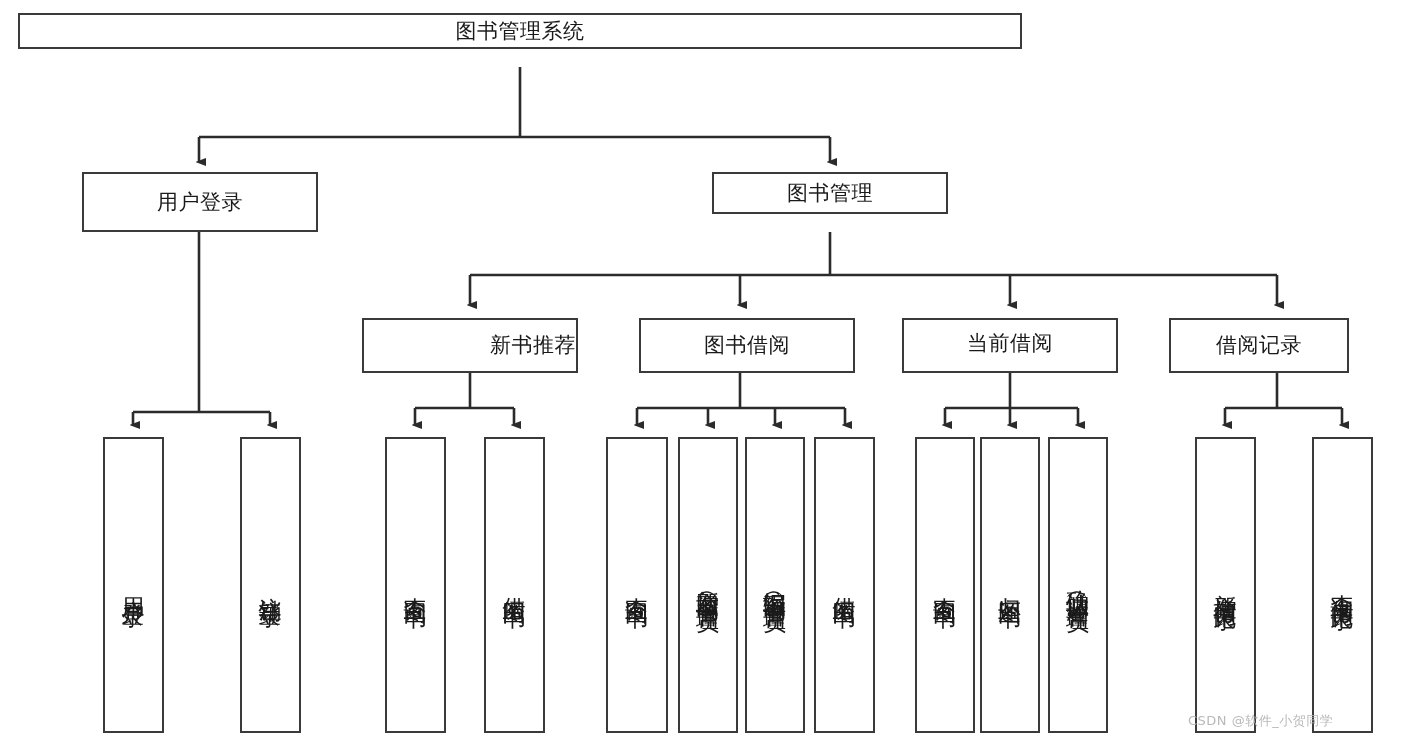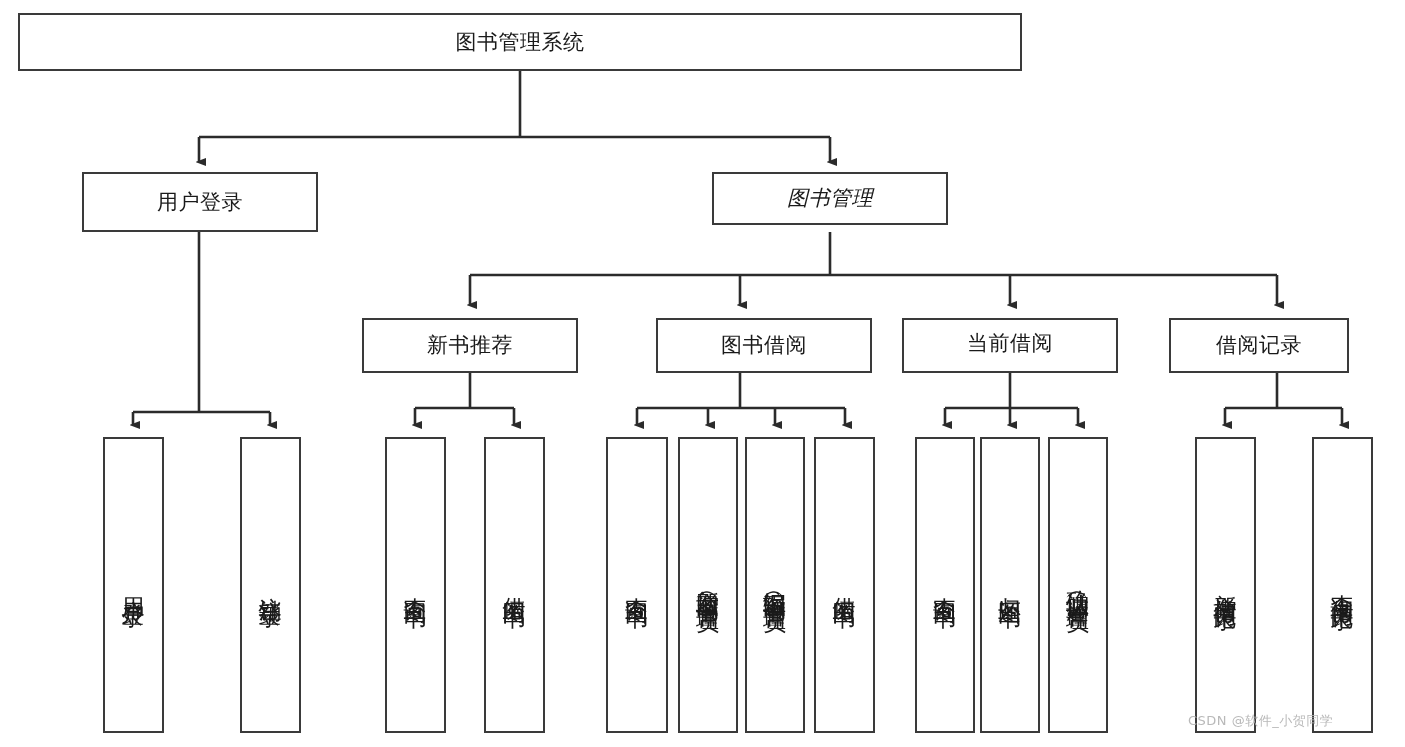--- a/index.html
+++ b/index.html
@@ -125,35 +125,35 @@
       <path d="M1010,408 L1010,425" marker-end="url(#arrow)"></path>
       <path d="M1078,408 L1078,425" marker-end="url(#arrow)"></path>
 
       <path d="M1277,373 L1277,408"></path>
       <path d="M1225,408 L1342,408"></path>
       <path d="M1225,408 L1225,425" marker-end="url(#arrow)"></path>
       <path d="M1342,408 L1342,425" marker-end="url(#arrow)"></path>
     </g>
   </svg>
 
-  <div class="node root horiz" style="left:18px; top:13px; width:1004px; height:58px;">
+  <div class="node root horiz" style="left:18px; top:13px; width:1004px; height:36px;">
     <span class="node-label">图书管理系统</span>
   </div>
 
   <div class="node horiz" style="left:82px; top:172px; width:236px; height:60px;">
     <span class="node-label">用户登录</span>
   </div>
-  <div class="node horiz" style="left:712px; top:172px; width:236px; height:53px;font-style:italic;">
+  <div class="node horiz" style="left:712px; top:172px; width:236px; height:42px;">
     <span class="node-label">图书管理</span>
   </div>
 
-  <div class="node horiz" style="left:362px; top:318px; width:216px; height:55px;">
+  <div class="node horiz" style="left:362px; top:318px; width:216px; height:55px;justify-content:flex-end;">
     <span class="node-label">新书推荐</span>
   </div>
-  <div class="node horiz" style="left:656px; top:318px; width:216px; height:55px;">
+  <div class="node horiz" style="left:639px; top:318px; width:216px; height:55px;">
     <span class="node-label">图书借阅</span>
   </div>
   <div class="node horiz" style="left:902px; top:318px; width:216px; height:55px;font-family:Liberation Mono, monospace;">
     <span class="node-label">当前借阅</span>
   </div>
   <div class="node horiz" style="left:1169px; top:318px; width:180px; height:55px;">
     <span class="node-label">借阅记录</span>
   </div>
 
   <div class="node vert" style="left:103px; top:437px; width:61px; height:296px;">

